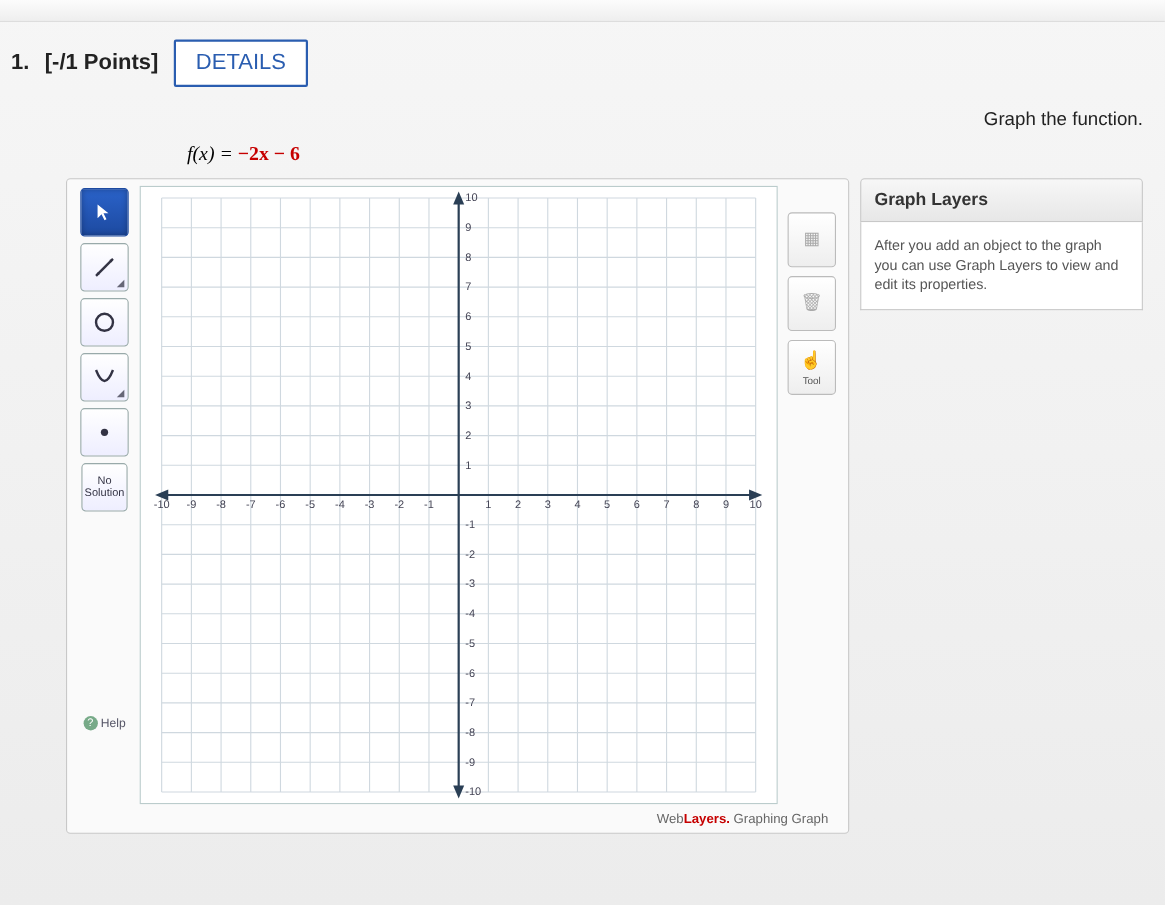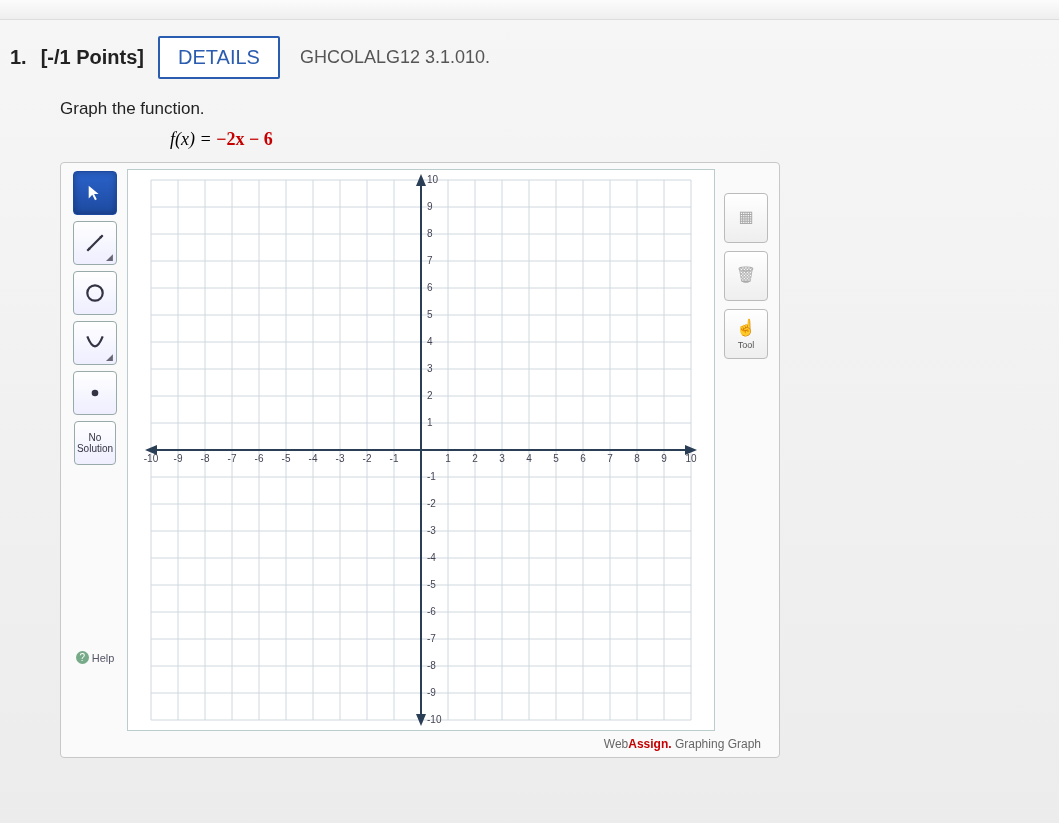--- a/index.html
+++ b/index.html
@@ -23,21 +23,21 @@
     color: #2a5db0;
     background: #fff;
     padding: 8px 18px;
     font-size: 20px;
     font-weight: 500;
     border-radius: 2px;
     cursor: pointer;
   }
   .qref { font-size: 18px; color: #555; margin-left: 6px; }
   .content { padding: 10px 20px 0 60px;}
-  .instr { font-size: 17px; color: #222; margin-bottom: 10px; }
+  .instr { font-size: 17px; color: #222; margin-bottom: 10px; text-align: right; }
   .func { font-family: 'Times New Roman', serif; font-size: 18px; font-style: italic; color:#000; margin: 5px 0 12px 110px; }
   .func .red { color: #c60000; font-style: normal; font-weight: bold;}
   .widget-row { display:flex; align-items:flex-start; }
   .graph-widget {
     width: 720px;
     background: #fafafa;
     border: 1px solid #c8c8c8;
     border-radius: 4px;
     padding: 6px;
     display:flex;
@@ -97,21 +97,20 @@
 </head>
 <body>
 
 <div class="page">
   <div class="topbar"></div>
 
   <div class="question-row">
     <span class="q-label">1.</span>
     <span class="q-label">[-/1 Points]</span>
     <button class="btn-outline">DETAILS</button>
-    <span class="qref">GHCOLALG12 3.1.010.</span>
   </div>
 
   <div class="content">
     <div class="instr">Graph the function.</div>
     <div class="func">
       <span>f(x) = </span><span class="red">−2x − 6</span>
     </div>
 
     <div class="widget-row">
       <div class="graph-widget">
@@ -263,19 +262,23 @@
               <span class="ico">🗑</span>
               <span></span>
             </div>
             <div class="side-btn fill">
               <span class="ico">☝</span>
               <span>Tool</span>
             </div>
           </div>
         </div>
         <div class="footer">
-          <span>Web</span><b>Assign.</b><span> Graphing Graph</span>
+          <span>Web</span><b>Layers.</b><span> Graphing Graph</span>
         </div>
       </div>
 
+      <div class="layers-panel">
+        <div class="layers-hdr">Graph Layers</div>
+        <div class="layers-body">After you add an object to the graph you can use Graph Layers to view and edit its properties.</div>
+      </div>
     </div>
   </div>
 </div>
 
 </body></html>

